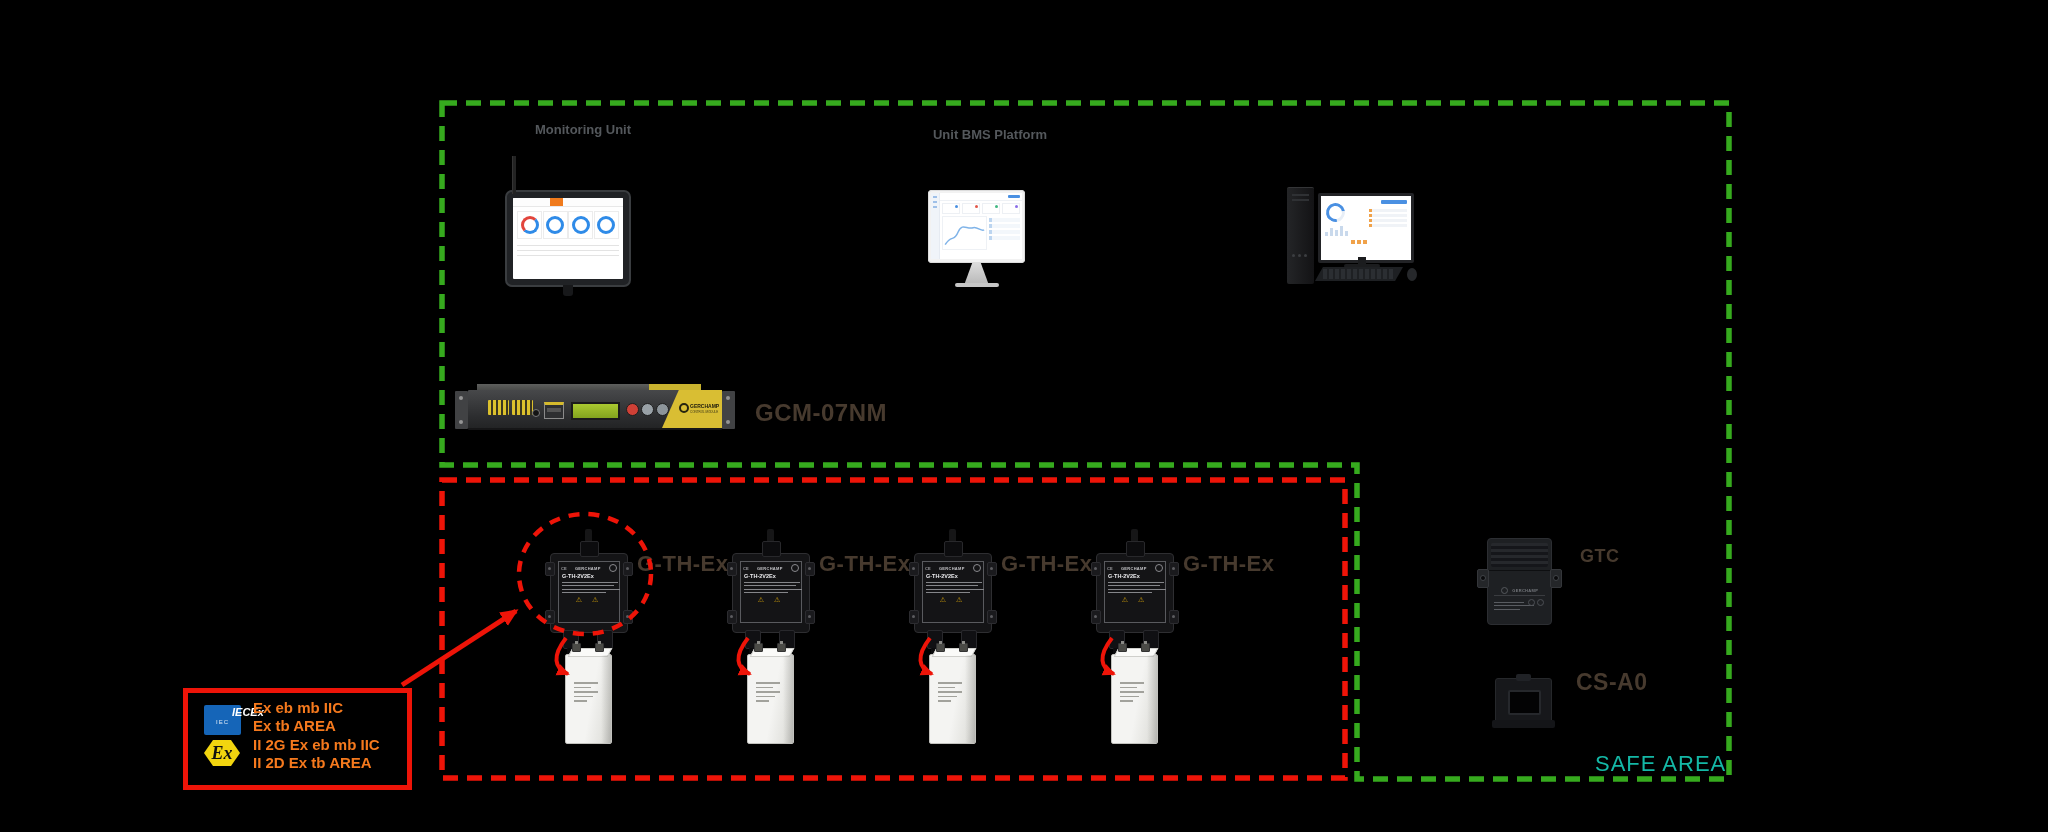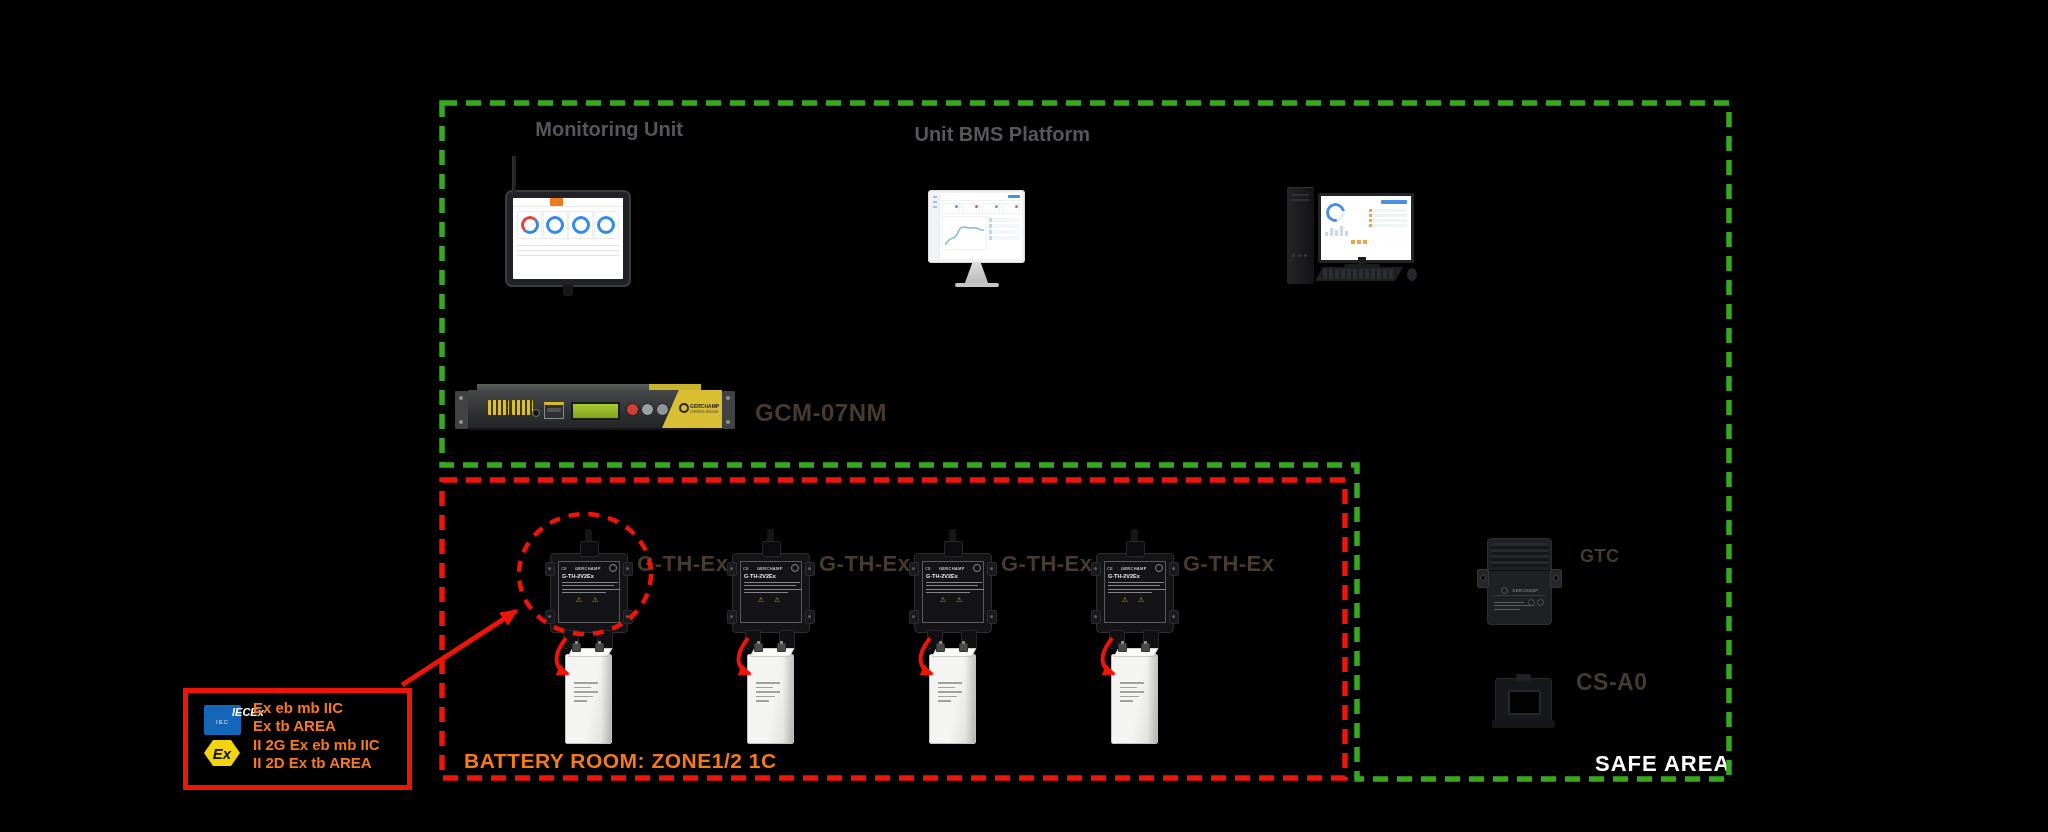--- a/index.html
+++ b/index.html
@@ -3,35 +3,35 @@
 <meta charset="utf-8">
 <style>
   html,body{margin:0;padding:0;background:#000;}
   #stage{position:relative;width:2048px;height:832px;background:#000;overflow:hidden;
          font-family:"Liberation Sans",sans-serif;}
   .abs{position:absolute;}
 
   
   .title{left:0;right:0;top:22px;text-align:center;font-size:50px;font-weight:800;
          letter-spacing:2px;color:#6a6b6d;}
-  .zone-lbl{font-size:20px;font-weight:700;color:#54585c;text-align:right;line-height:25px;}
+  .zone-lbl{font-size:13px;font-weight:700;color:#54585c;text-align:center;line-height:25px;}
   .dev-lbl{font-size:22px;font-weight:700;color:#473a2e;letter-spacing:.5px;}
   .room-lbl{font-size:21px;font-weight:800;color:#f5791d;letter-spacing:.5px;}
-  .safe-lbl{font-size:22px;font-weight:700;color:#ffffff;letter-spacing:1px;}
+  .safe-lbl{font-size:22px;font-weight:400;color:#14b8a6;letter-spacing:1px;}
 
   
   .cert{left:183px;top:688px;width:219px;height:92px;border:5px solid #ee1408;background:#000;}
   .iecex{position:absolute;left:16px;top:12px;width:37px;height:30px;background:#1565b8;border-radius:2px;
          text-align:center;}
   .iecex .t1{display:block;color:#fff;font-style:italic;font-weight:700;font-size:11px;line-height:14px;margin-left:28px;}
   .iecex .t2{display:block;color:#dce8f5;font-size:6px;line-height:7px;letter-spacing:1px;}
   .atex{position:absolute;left:16px;top:47px;width:36px;height:26px;
         background:#f2d50f;clip-path:polygon(25% 0,75% 0,100% 50%,75% 100%,25% 100%,0 50%);
         display:flex;align-items:center;justify-content:center;}
-  .atex span{font-family:Liberation Sans, sans-serif;font-style:italic;font-weight:700;font-size:15px;color:#111;}
+  .atex span{font-family:Liberation Serif, serif;font-style:italic;font-weight:700;font-size:18px;color:#111;}
   .cert-lines{position:absolute;left:65px;top:6px;}
   .cert-lines div{font-size:15px;font-weight:800;color:#f5791d;line-height:18.3px;white-space:nowrap;}
 
   
   .tablet{left:505px;top:190px;width:122px;height:93px;background:#202225;border:2px solid #3a3d40;
           border-radius:7px;}
   .antenna{position:absolute;left:5px;top:-36px;width:3px;height:38px;background:#232323;border-left:1px solid #343434;}
   .tab-screen{position:absolute;left:6px;top:6px;right:6px;bottom:6px;background:#fff;border-radius:1px;overflow:hidden;}
   .tab-topbar{height:8px;background:#fdfdfd;border-bottom:1px solid #e8e8e8;position:relative;}
   .tab-topbar i{position:absolute;left:34%;top:0;width:13px;height:8px;background:#f07b1d;}
@@ -517,16 +517,15 @@
       <span>Ex</span>
     </div>
     <div class="cert-lines">
       <div>Ex eb mb IIC</div>
       <div>Ex tb AREA</div>
       <div>II 2G Ex eb mb IIC</div>
       <div>II 2D Ex tb AREA</div>
     </div>
   </div>
 
-  <div class="abs room-lbl" style="left:464px;top:749px">BATTERY ROOM: ZONE1/2 1C</div>
   <div class="abs safe-lbl" style="left:1595px;top:751px">SAFE AREA</div>
 
 </div>
 
 </body></html>

